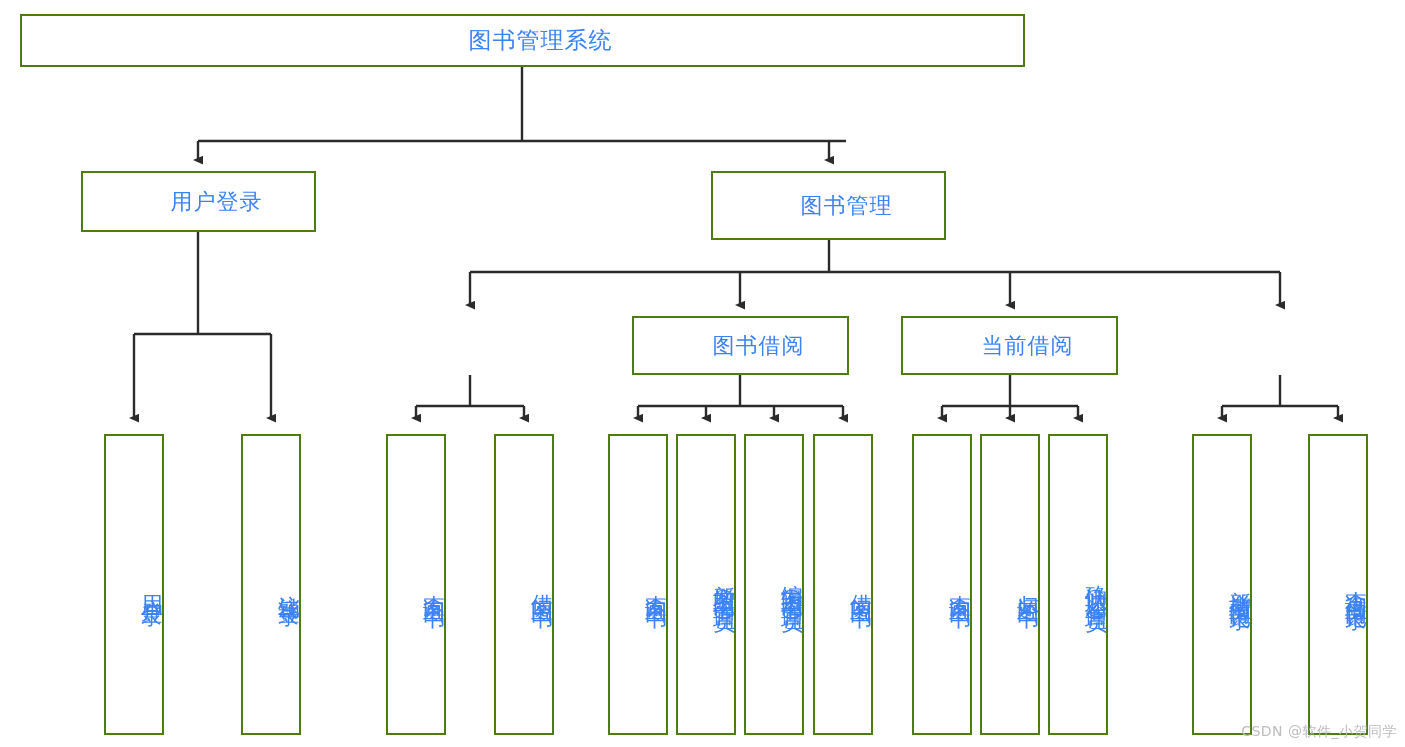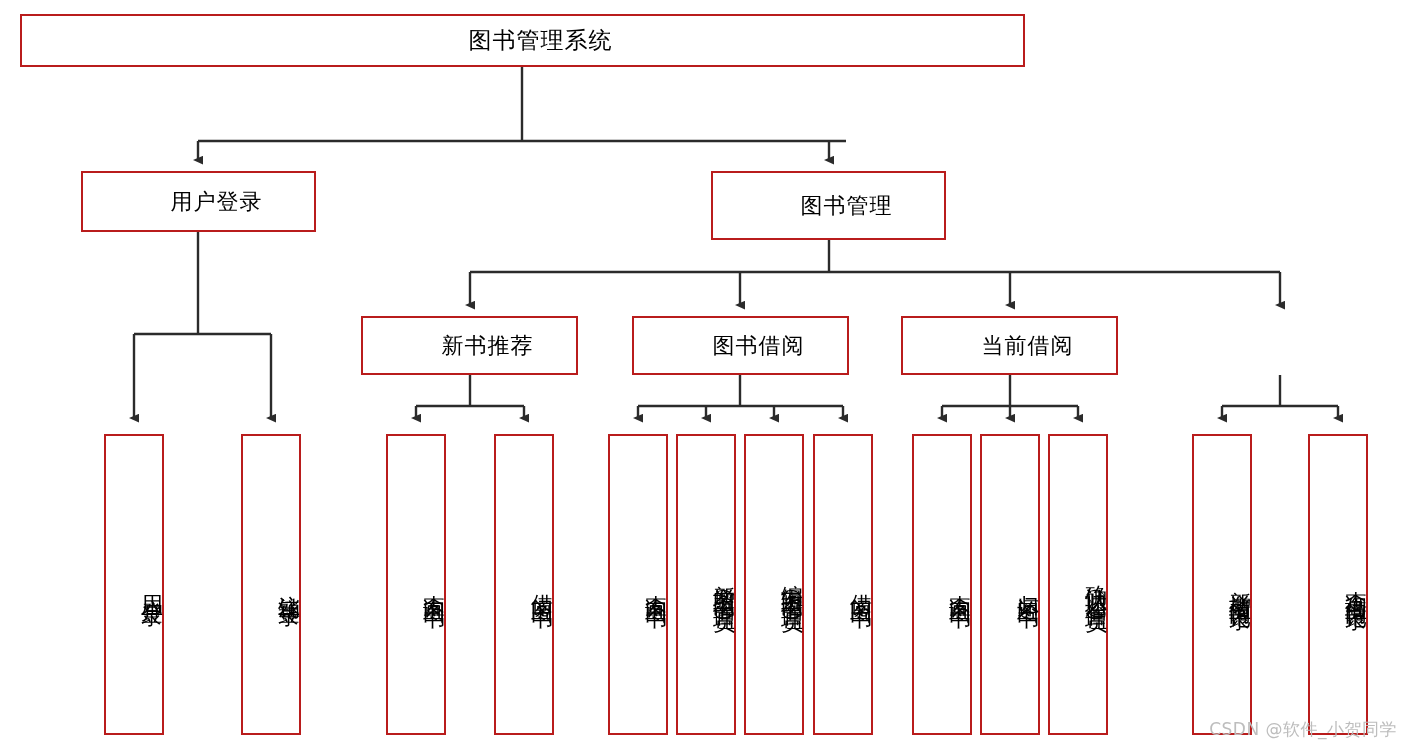--- a/index.html
+++ b/index.html
@@ -8,25 +8,25 @@
     width:1405px;height:747px;overflow:hidden;
   }
   #stage{position:relative;width:1405px;height:747px;background:#ffffff;}
 
   svg#wires{position:absolute;left:0;top:0;width:1405px;height:747px;pointer-events:none;}
 
   .node{
     position:absolute;
     box-sizing:border-box;
     background:#ffffff;
-    border:2px solid #b91c1c;
+    border:2px solid #4d7c0f;
     display:flex;
     align-items:center;
     justify-content:center;
-    color:#000000;
+    color:#3b82f6;
     padding-left:36px;
   }
   .node .lbl{
     display:block;
     text-align:center;
     line-height:1.18;
     white-space:nowrap;
   }
 
   
@@ -46,21 +46,21 @@
     line-height:1;
     white-space:nowrap;
     max-height:270px;
   }
   .v-node.tall .lbl{max-height:286px;}
 
   #watermark{
     position:absolute;
     right:8px;
     bottom:6px;
-    font-size:17px;
+    font-size:14px;
     color:#bdbdbd;
     white-space:nowrap;
     letter-spacing:0.5px;
   }
 </style>
 </head>
 <body>
 
 <div id="stage">
 
@@ -118,23 +118,20 @@
     <span class="lbl">图书管理系统</span>
   </div>
 
   <div class="node h-node" style="left:81px;top:171px;width:235px;height:61px;">
     <span class="lbl">用户登录</span>
   </div>
   <div class="node h-node" style="left:711px;top:171px;width:235px;height:69px;">
     <span class="lbl">图书管理</span>
   </div>
 
-  <div class="node h-node" style="left:361px;top:316px;width:217px;height:59px;">
-    <span class="lbl">新书推荐</span>
-  </div>
   <div class="node h-node" style="left:632px;top:316px;width:217px;height:59px;">
     <span class="lbl">图书借阅</span>
   </div>
   <div class="node h-node" style="left:901px;top:316px;width:217px;height:59px;">
     <span class="lbl">当前借阅</span>
   </div>
 
   <div class="node v-node" style="left:104px;top:434px;width:60px;height:301px;">
     <span class="lbl">用户登录</span>
   </div>

